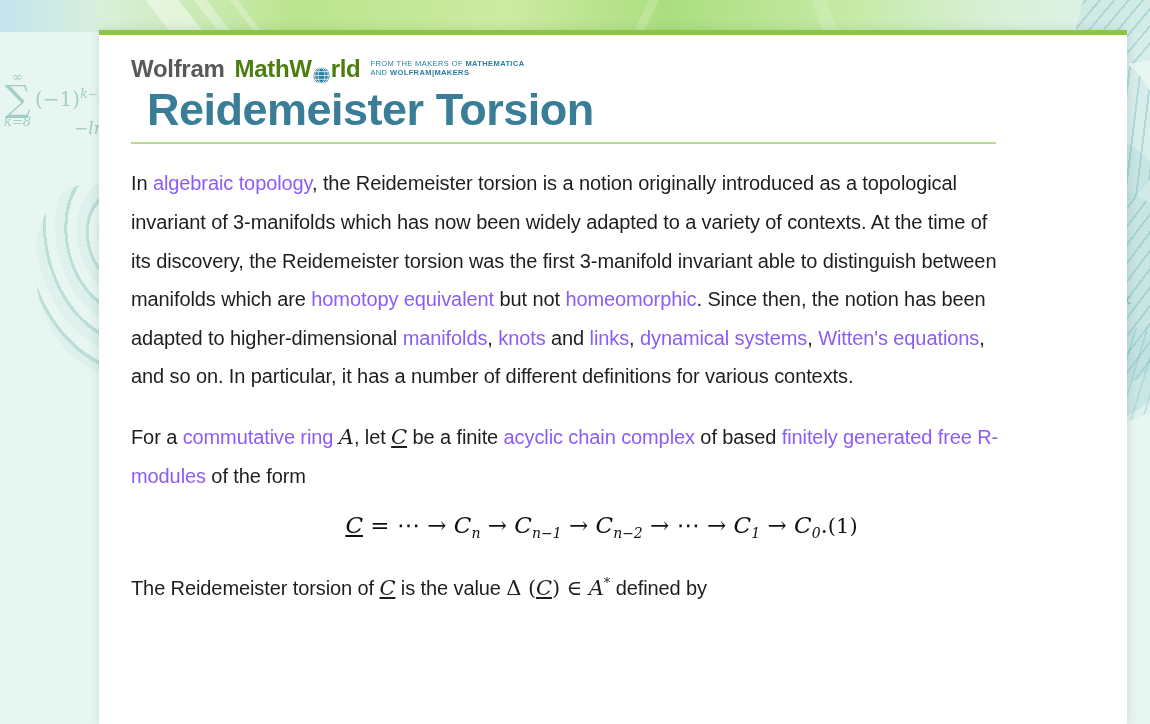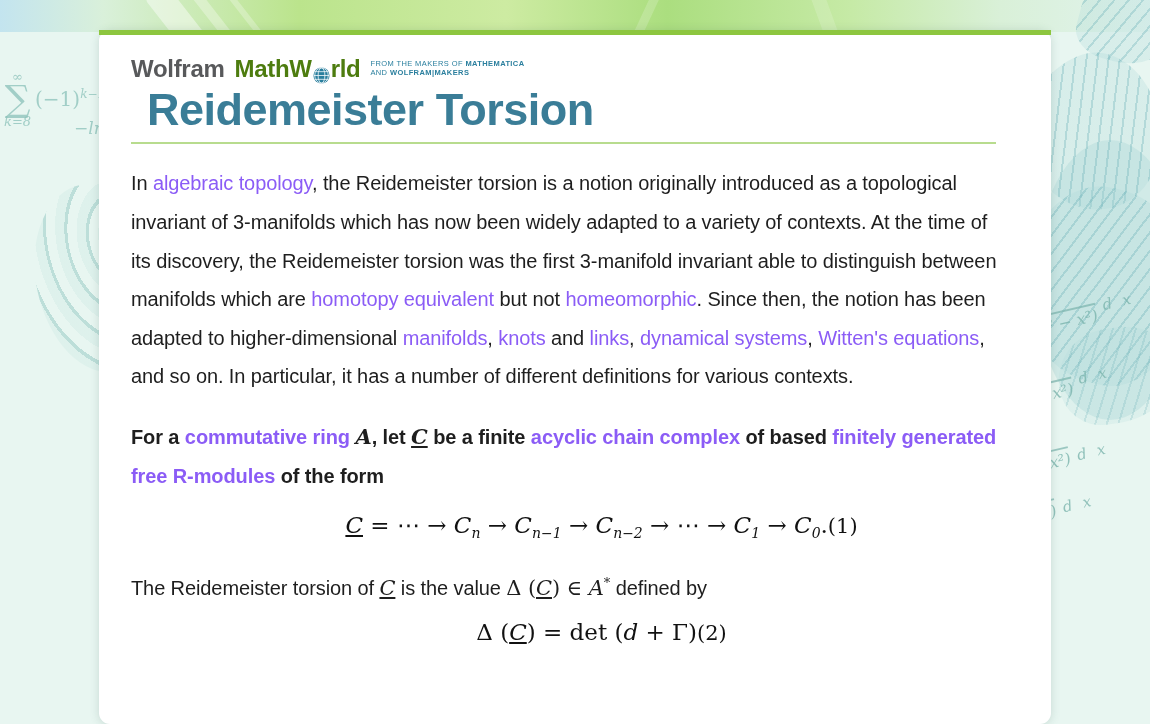--- a/index.html
+++ b/index.html
@@ -42,37 +42,37 @@
     background:repeating-radial-gradient(ellipse at 68% 32%,rgba(255,255,255,0) 0 9px,rgba(118,184,178,.38) 9px 12px,rgba(186,224,218,.22) 12px 21px);
     transform:rotate(-12deg);}
   .srf{position:absolute;background:repeating-linear-gradient(115deg,rgba(126,188,193,.5) 0 2px,rgba(173,216,216,.28) 2px 11px);}
   .srf0{left:1035px;top:140px;width:150px;height:280px;background:rgba(150,205,203,.28);border-radius:50%;}
   .srf-top{left:1078px;top:-12px;width:95px;height:75px;border-radius:45% 55% 60% 40%;transform:rotate(15deg);}
   .srf1{left:1026px;top:55px;width:135px;height:155px;border-radius:60% 40% 50% 50%/55% 45% 55% 45%;transform:rotate(-18deg);}
   .srf2{left:1020px;top:188px;width:165px;height:195px;border-radius:45% 55% 40% 60%/50% 50% 45% 55%;transform:rotate(12deg);}
   .srf3{left:1058px;top:328px;width:115px;height:95px;border-radius:50% 50% 60% 40%/60% 40% 50% 50%;transform:rotate(-8deg);opacity:.7;}
 
   
-  .card{position:absolute;left:99px;top:30px;width:952px;height:694px;background:#ffffff;z-index:2;
-    box-shadow:0 1px 10px rgba(50,90,80,.18);border-radius:11px;}
+  .card{position:absolute;left:99px;top:30px;width:1028px;height:694px;background:#ffffff;z-index:2;
+    box-shadow:0 1px 10px rgba(50,90,80,.18);}
   .card-topbar{height:5px;background:#8dc63f;}
   .content{padding:20px 55px 0 32px;}
 
   .logo-row{display:flex;align-items:flex-start;gap:10px;cursor:pointer;}
   .logo-wolfram{font-size:24px;font-weight:bold;color:#58595b;letter-spacing:-.3px;}
   .logo-math{font-size:24px;font-weight:bold;color:#4d7c0f;letter-spacing:-.3px;display:inline-flex;align-items:center;}
   .globe{display:inline-block;width:17px;height:17px;margin:2px 1px 0 1px;}
   .tagline{display:flex;flex-direction:column;justify-content:flex-start;margin-top:4px;line-height:1.25;}
   .tagline .tl{font-size:7.5px;color:#2a7f9e;letter-spacing:.4px;}
 
   h1{margin:2px 16px 0;font-size:45px;line-height:1.12;font-weight:bold;color:#3a7d97;letter-spacing:-.5px;}
   .title-rule{margin-top:7px;height:2px;background:#b8dc8e;width:865px;}
 
   p.body{width:868px;margin:20px 0 0;font-size:20px;line-height:38.6px;color:#1e1e1e;letter-spacing:-.1px;}
-  p.p2{margin-top:22px;font-weight:bold;}
+  p.p2{margin-top:22px;}
   p.p3{margin-top:23px;}
   .lnk{color:#8b5cf6;text-decoration:none;cursor:pointer;}
   .m{font-family:"DejaVu Serif","Liberation Serif",serif;font-style:italic;font-size:21px;}
   .mu{font-family:"DejaVu Serif","Liberation Serif",serif;font-style:italic;font-size:21px;text-decoration:underline;}
   .mp{font-family:"DejaVu Serif","Liberation Serif",serif;font-style:normal;font-size:21px;}
   .msup{font-family:"DejaVu Serif","Liberation Serif",serif;font-size:13px;vertical-align:8px;}
 
   .eq{display:flex;justify-content:center;align-items:baseline;width:865px;margin:17px 0 0;padding-left:76px;box-sizing:border-box;
     font-family:"DejaVu Serif","Liberation Serif",serif;font-size:23px;color:#111;}
   .eq2{margin-top:11px;}
@@ -175,20 +175,16 @@
 
       <p class="body p2"><span>For a </span><a class="lnk">commutative ring</a><span> </span><span class="m">A</span><span>, let </span><span class="mu">C</span><span> be a finite </span><a class="lnk">acyclic chain complex</a><span> of based </span><a class="lnk">finitely generated free R-modules</a><span> of the form</span></p>
 
       <div class="eq eq1">
         <span class="formula"><span class="vu">C</span><span class="op"> = ⋯ → </span><span class="v">C</span><span class="sub">n</span><span class="op"> → </span><span class="v">C</span><span class="sub">n−1</span><span class="op"> → </span><span class="v">C</span><span class="sub">n−2</span><span class="op"> → ⋯ → </span><span class="v">C</span><span class="sub">1</span><span class="op"> → </span><span class="v">C</span><span class="sub">0</span><span class="op">.</span></span>
         <span class="eqno">(1)</span>
       </div>
 
       <p class="body p3"><span>The Reidemeister torsion of </span><span class="mu">C</span><span> is the value </span><span class="mp">Δ (</span><span class="mu">C</span><span class="mp">) ∈ </span><span class="m">A</span><span class="msup">*</span><span> defined by</span></p>
 
-      <div class="eq eq2">
-        <span class="formula"><span class="op">Δ (</span><span class="vu">C</span><span class="op">) = det (</span><span class="v">d</span><span class="op"> + Γ)</span></span>
-        <span class="eqno">(2)</span>
-      </div>
 
     </div>
   </main>
 </div>
 
 </body></html>

